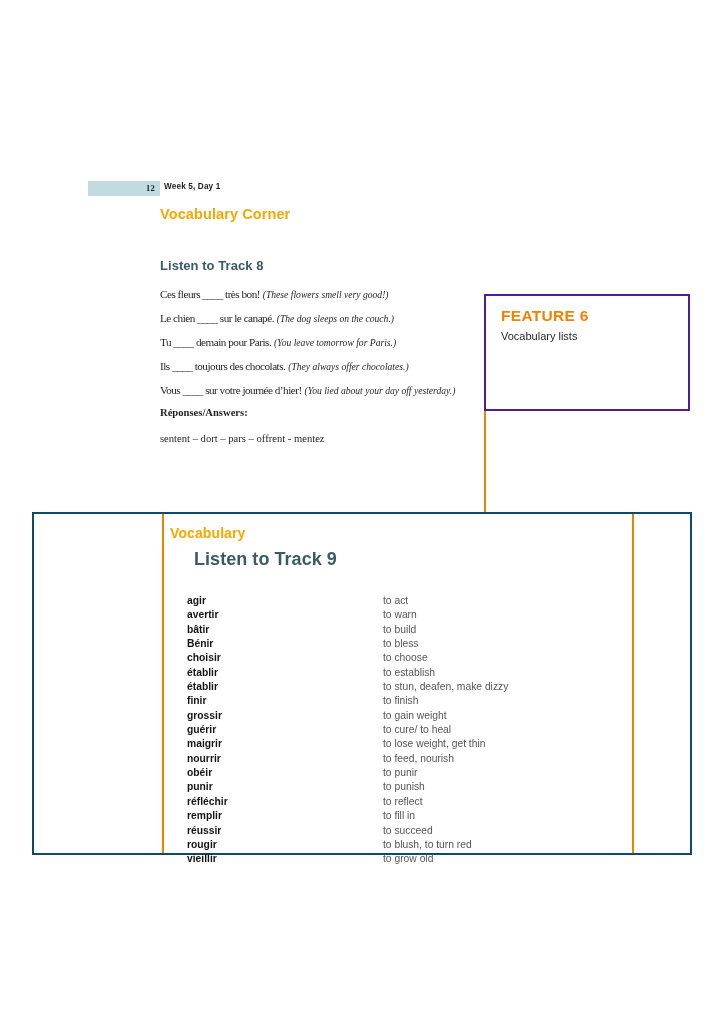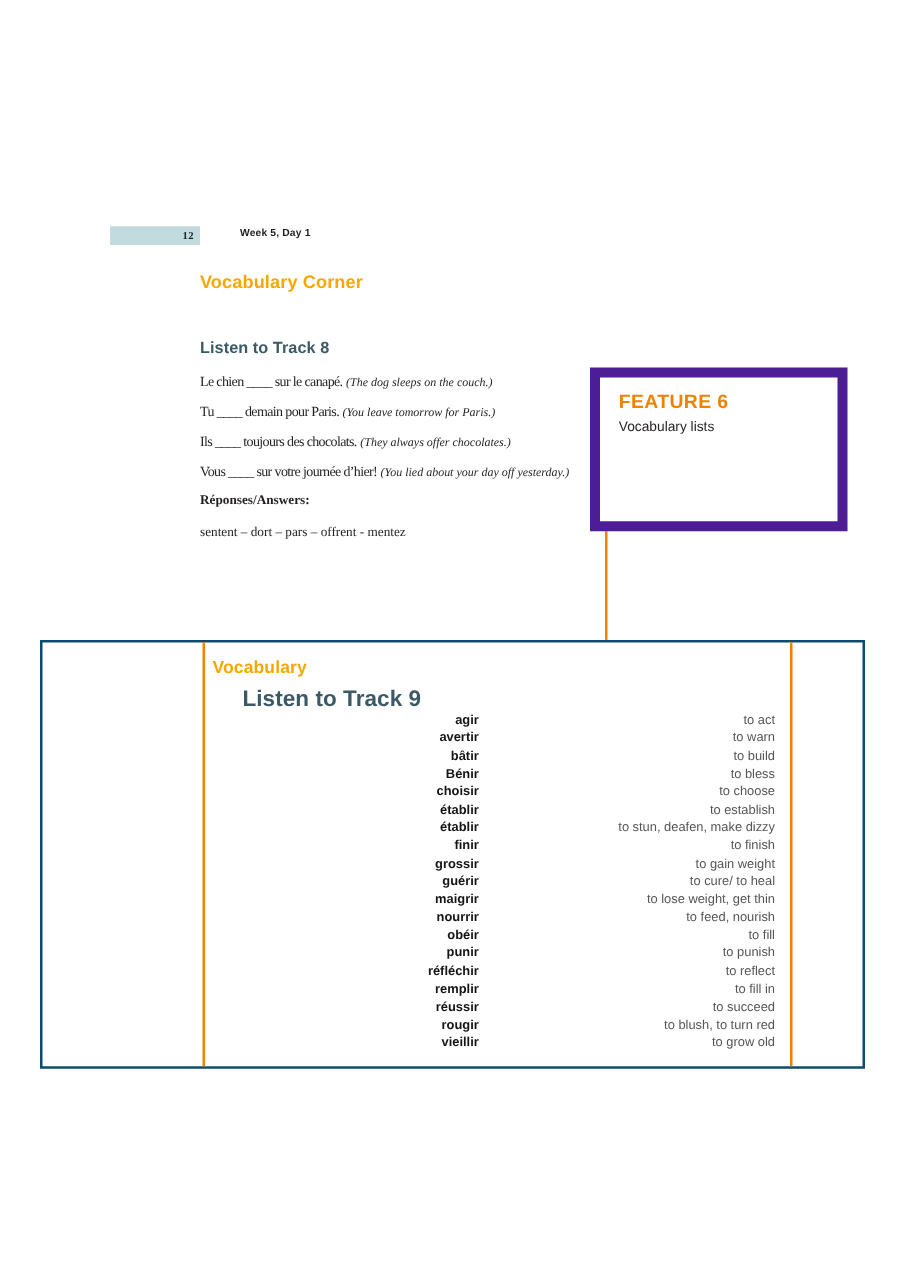--- a/index.html
+++ b/index.html
@@ -35,34 +35,34 @@
     font-weight: bold;
     text-align: right;
     line-height: 15px;
     padding-right: 5px;
     box-sizing: border-box;
     letter-spacing: .2px;
     font-family: Liberation Serif, serif;
   }
   #running-head-title {
     position: absolute;
-    left: 104px;
+    left: 76px;
     top: 1px;
     font-size: 8.2px;
     font-weight: bold;
     color: #1d1d1d;
     letter-spacing: .15px;
     white-space: nowrap;
   }
 
   
   #content-column {
     position: absolute;
     left: 160px;
-    top: 218px;
+    top: 206px;
     width: 420px;
   }
   .h-yellow {
     color: #f5a800;
     font-size: 14.5px;
     font-weight: bold;
     letter-spacing: .1px;
     margin: 0;
   }
   .h-teal {
@@ -114,25 +114,25 @@
   #answers-text {
     font-family: "Liberation Serif", serif;
     font-size: 10.6px;
     color: #231f20;
     margin: 15px 0 0 0;
   }
 
   
   #feature-callout {
     position: absolute;
-    left: 472px;
+    left: 484px;
     top: 294px;
     width: 206px;
-    height: 131px;
-    border: 8px solid #4c1d95;
+    height: 117px;
+    border: 2px solid #4c1d95;
     background: #ffffff;
     box-sizing: border-box;
     z-index: 5;
   }
   #feature-title {
     color: #ef8200;
     font-size: 15.5px;
     font-weight: bold;
     letter-spacing: .3px;
     margin: 11px 0 0 15px;
@@ -179,24 +179,23 @@
   #vocab-body {
     position: absolute;
     left: 136px;
     top: 11px;
     width: 450px;
   }
   #vocab-heading { font-size: 14px; }
   #listen-track-9 { margin-top: 8px; font-size: 18px; padding-left: 24px; }
 
   #vocab-table {
-    margin-top: 0;
+    margin-top: 24px;
     border-collapse: collapse;
     width: 100%;
-    text-align: right;
   }
   #vocab-table td {
     padding: 0;
     line-height: 14.35px;
     vertical-align: top;
   }
   .vocab-term {
     width: 196px;
     padding-left: 17px !important;
     font-size: 10.3px;
@@ -217,20 +216,24 @@
 </div>
 
 <div id="content-column">
 
   <h1 class="h-yellow">Vocabulary Corner</h1>
 
 
   <h2 id="listen-track-8" class="h-teal">Listen to Track 8</h2>
 
   <ul id="sentence-list">
+    <li>
+      <span class="blank">Ces fleurs ____ très bon!</span>
+      <span class="gloss">(These flowers smell very good!)</span>
+    </li>
     <li>
       <span class="blank">Le chien ____ sur le canapé.</span>
       <span class="gloss">(The dog sleeps on the couch.)</span>
     </li>
     <li>
       <span class="blank">Tu ____ demain pour Paris.</span>
       <span class="gloss">(You leave tomorrow for Paris.)</span>
     </li>
     <li>
       <span class="blank">Ils ____ toujours des chocolats.</span>
@@ -305,21 +308,21 @@
         <tr>
           <td class="vocab-term">maigrir</td>
           <td class="vocab-def">to lose weight, get thin</td>
         </tr>
         <tr>
           <td class="vocab-term">nourrir</td>
           <td class="vocab-def">to feed, nourish</td>
         </tr>
         <tr>
           <td class="vocab-term">obéir</td>
-          <td class="vocab-def">to fill</td>
+          <td class="vocab-def">to punir</td>
         </tr>
         <tr>
           <td class="vocab-term">punir</td>
           <td class="vocab-def">to punish</td>
         </tr>
         <tr>
           <td class="vocab-term">réfléchir</td>
           <td class="vocab-def">to reflect</td>
         </tr>
         <tr>

